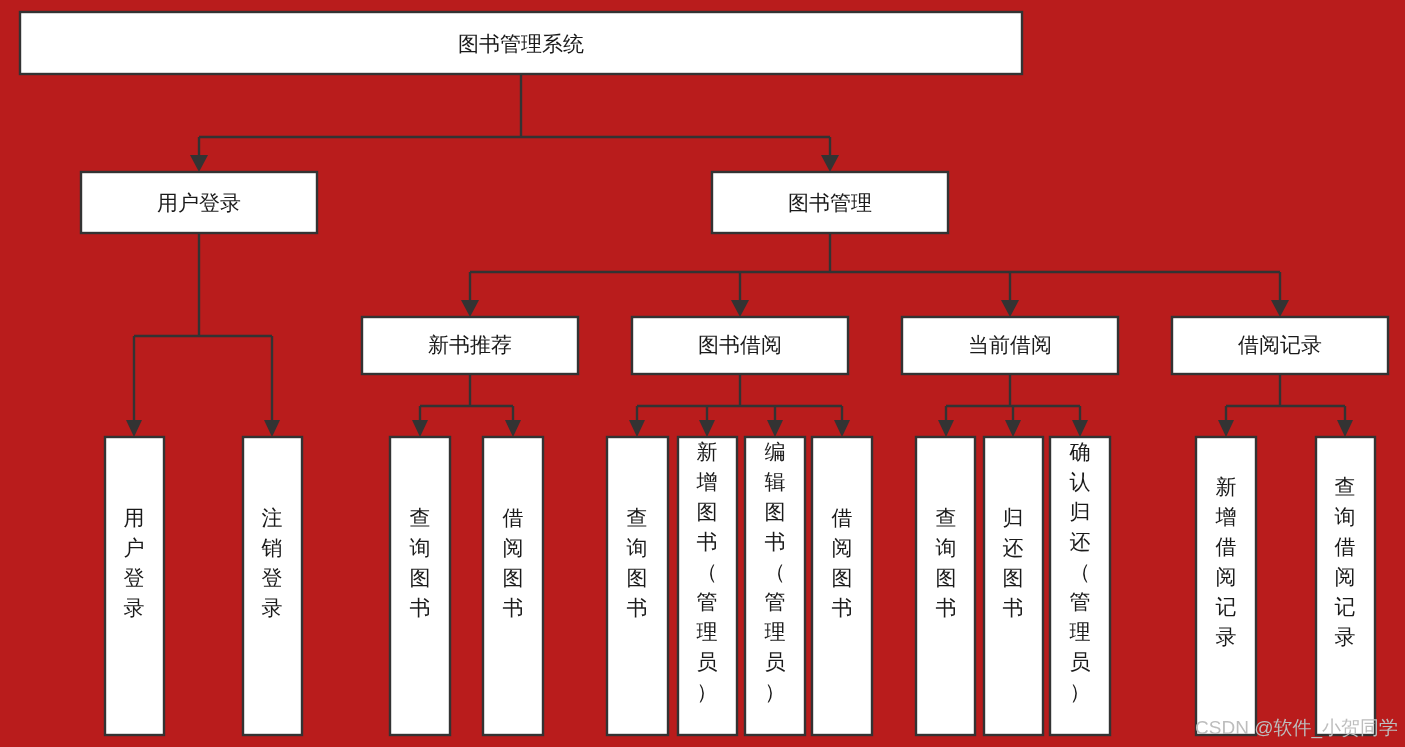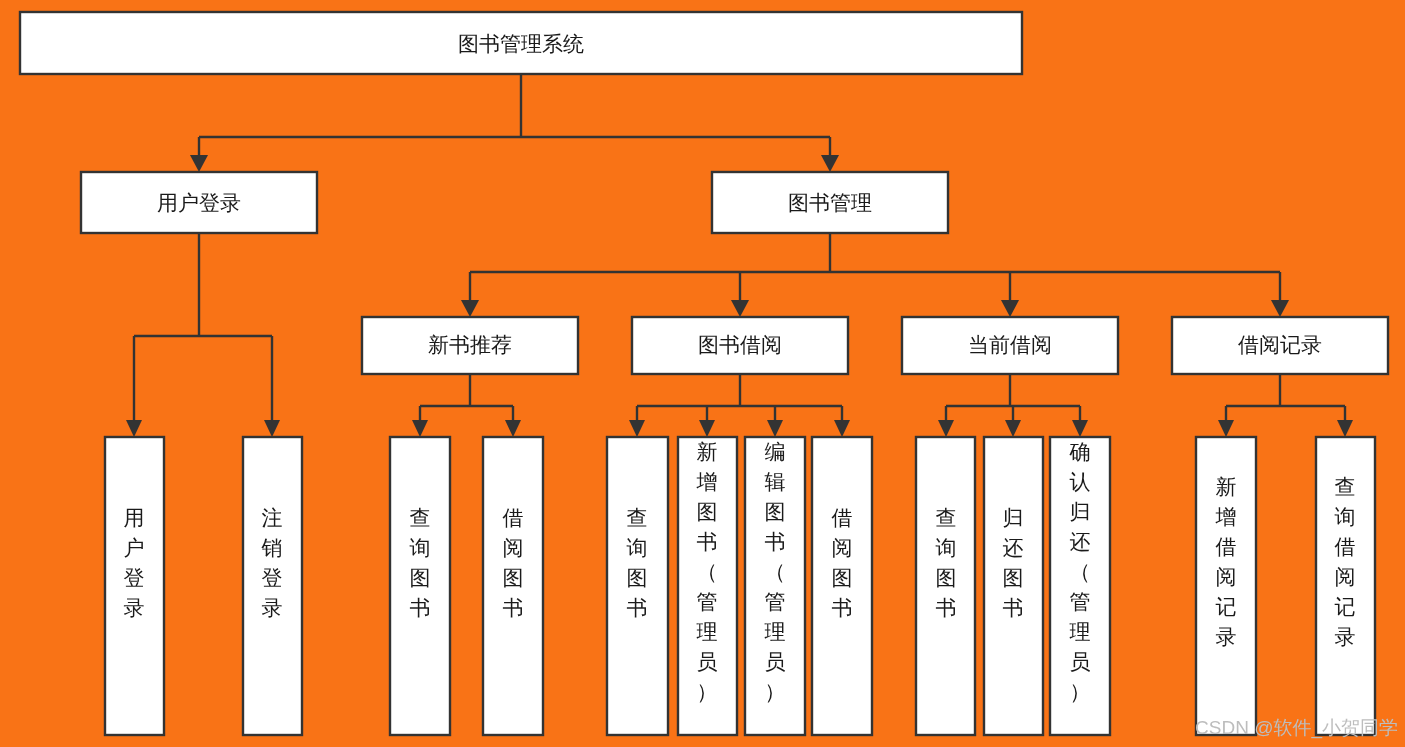--- a/index.html
+++ b/index.html
@@ -8,21 +8,21 @@
     padding: 0;
     background: #ffffff;
   }
   body {
     font-family: "Liberation Sans", "DejaVu Sans", sans-serif;
   }
   #diagram-root {
     position: relative;
     width: 1405px;
     height: 747px;
-    background: #f97316;
+    background: #b91c1c;
     overflow: hidden;
   }
   svg#flowchart {
     position: absolute;
     left: 0;
     top: 0;
     width: 1405px;
     height: 747px;
     display: block;
   }

